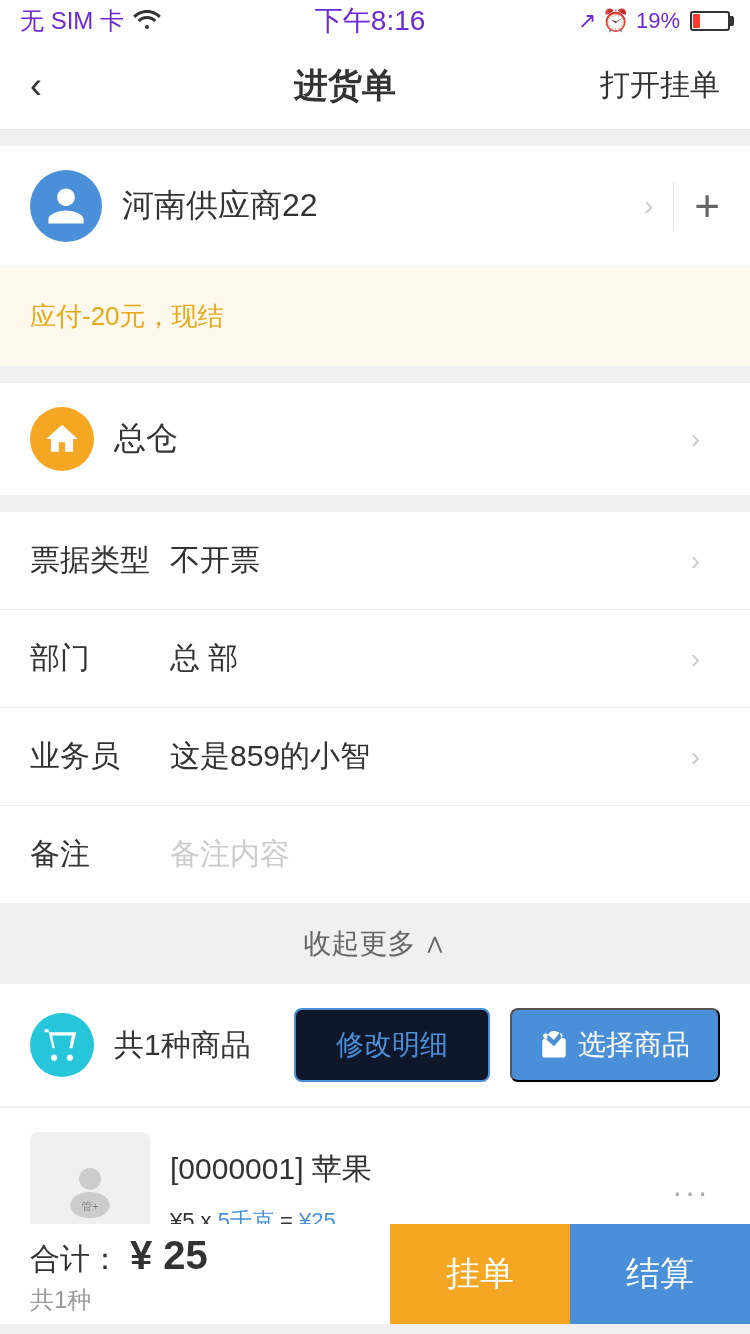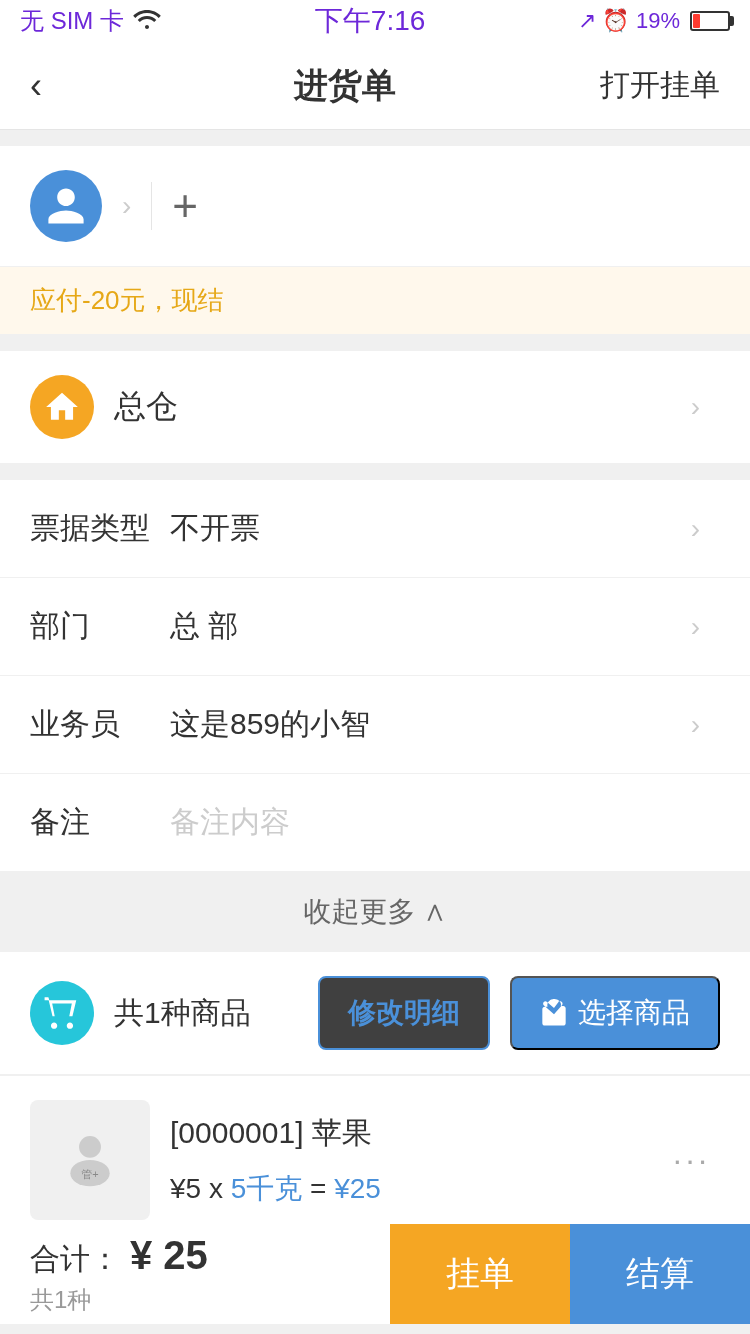--- a/index.html
+++ b/index.html
@@ -137,21 +137,21 @@
     .add-btn {
       font-size: 44px;
       color: #666;
       cursor: pointer;
       line-height: 1;
     }
 
     
     .alert-row {
       background: #fff8ec;
-      padding: 16px 30px;
+      padding: 32px 30px;
       font-size: 26px;
       color: #e6a817;
       border-bottom: 1px solid #f0f0f0;
     }
 
     
     .warehouse-row {
       display: flex;
       align-items: center;
       padding: 24px 30px;
@@ -238,28 +238,27 @@
       justify-content: center;
       flex-shrink: 0;
     }
     .product-icon svg { width: 38px; height: 38px; fill: #fff; }
     .product-count {
       flex: 1;
       font-size: 30px;
       color: #333;
     }
     .btn-modify {
-      padding: 16px 28px;
+      padding: 16px 40px;
       border: 2px solid #4a90d9;
       border-radius: 8px;
       color: #4a90d9;
       font-size: 28px;
-      background: #404040;
-      cursor: pointer;
-      font-weight: bold;
+      background: #0f172a;
+      cursor: pointer;
     }
     .btn-select {
       padding: 16px 28px;
       border-radius: 8px;
       background: #4a90d9;
       color: #fff;
       font-size: 28px;
       cursor: pointer;
       display: flex;
       align-items: center;
@@ -287,21 +286,21 @@
       flex-shrink: 0;
     }
     .product-thumb svg { width: 70px; height: 70px; fill: #bbb; }
     .product-info { flex: 1; }
     .product-name {
       font-size: 30px;
       color: #333;
       margin-bottom: 16px;
     }
     .product-price {
-      font-size: 28px;
+      font-size: 22px;
       color: #333;
     }
     .price-highlight { color: #4a90d9; }
     .more-btn {
       color: #aaa;
       font-size: 32px;
       letter-spacing: 2px;
       cursor: pointer;
       padding: 10px;
     }
@@ -368,21 +367,21 @@
 
 <div class="status-bar">
   <div class="status-left">
     <span>无 SIM 卡</span>
     <span>
       <svg width="30" height="22" viewBox="0 0 30 22" fill="#333">
         <path d="M15 18c1.1 0 2 .9 2 2s-.9 2-2 2-2-.9-2-2 .9-2 2-2zm0-6c2.8 0 5.3 1.1 7.2 3l2.1-2.1C22 10.7 18.7 9 15 9s-7 1.7-9.3 3.9L7.8 15c1.9-1.9 4.4-3 7.2-3zm0-6c4.6 0 8.7 1.9 11.7 4.9l2.1-2.1C25.5 5.4 20.6 3 15 3S4.5 5.4 1.2 8.8l2.1 2.1C6.3 7.9 10.4 6 15 6z"></path>
       </svg>
     </span>
   </div>
-  <div class="status-center">下午7:16</div>
+  <div class="status-center">下午8:16</div>
   <div class="status-right">
     <span>↗</span>
     <span>⏰</span>
     <span>19%</span>
     <span class="battery-icon">
       <span class="battery-fill"></span>
     </span>
   </div>
 </div>
 
@@ -394,20 +393,21 @@
 
 <div class="content">
 
   <div class="card">
     <div class="supplier-row">
       <div class="supplier-avatar">
         <svg viewBox="0 0 24 24">
           <path d="M12 12c2.7 0 4.8-2.1 4.8-4.8S14.7 2.4 12 2.4 7.2 4.5 7.2 7.2 9.3 12 12 12zm0 2.4c-3.2 0-9.6 1.6-9.6 4.8v2.4h19.2v-2.4c0-3.2-6.4-4.8-9.6-4.8z"></path>
         </svg>
       </div>
+      <span class="supplier-name">河南供应商22</span>
       <span class="chevron">›</span>
       <div class="divider-v"></div>
       <span class="add-btn">+</span>
     </div>
     <div class="alert-row">应付-20元，现结</div>
   </div>
 
   <div class="card">
     <div class="warehouse-row">
       <div class="warehouse-icon">

